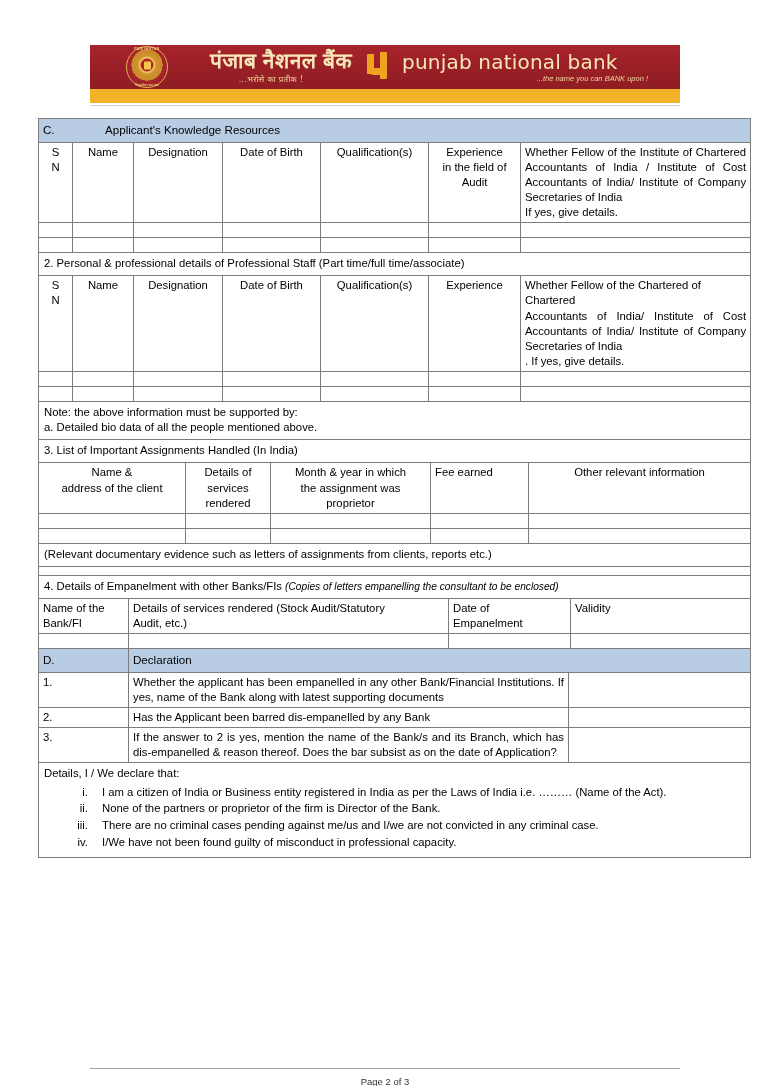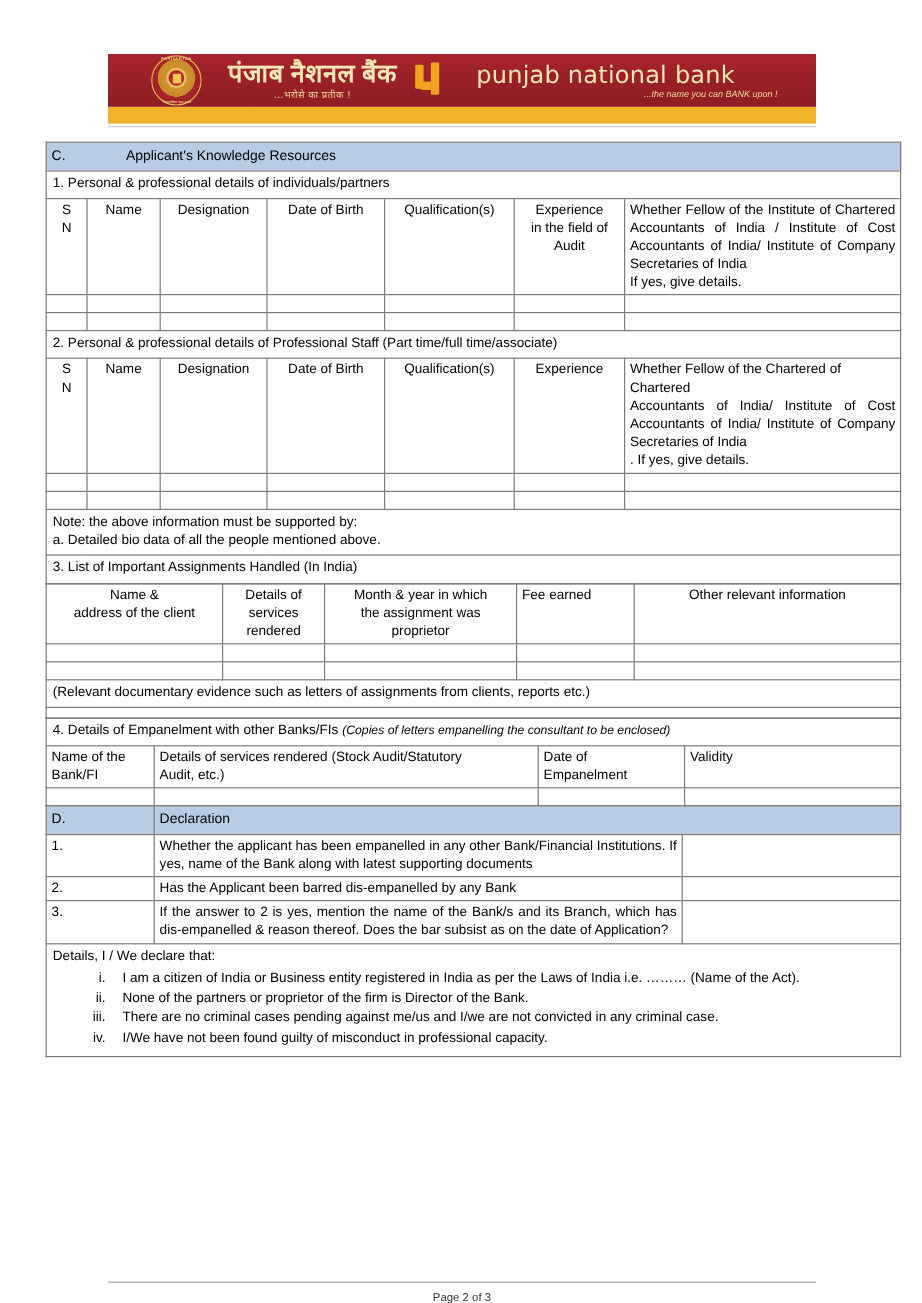--- a/index.html
+++ b/index.html
@@ -50,21 +50,22 @@
   }
   .emblem-bot-text {
     position: absolute; left: 0; right: 0; bottom: 1.5px;
     text-align: center; font-size: 3.1px;
     color: #f3d083; font-weight: bold;
   }
   .hindi-block { margin-left: 22px; flex: 0 0 auto; text-align: center; }
   .hindi-main {
     font-size: 21px; font-weight: bold; color: #f7e7b8;
     letter-spacing: .5px; line-height: 1.05;
-    font-family: Liberation Serif, serif;
+    font-family: Liberation Sans, sans-serif;
+    margin-left: 20px;
   }
   .hindi-sub {
     font-size: 8px; color: #f0d89a; margin-top: 1px; letter-spacing: .3px;
     font-family: "DejaVu Sans", sans-serif;
   }
   .pnb-mark {
     margin-left: 14px; flex: 0 0 auto;
     position: relative; width: 26px; height: 30px;
   }
   .pnb-mark .bar-l {
@@ -72,21 +73,21 @@
     background: #f0a31e; border-radius: 1px;
   }
   .pnb-mark .bar-r {
     position: absolute; left: 14px; top: 0px; width: 7px; height: 27px;
     background: #f0a31e; border-radius: 1px;
   }
   .pnb-mark .bar-b {
     position: absolute; left: 1px; top: 16px; width: 20px; height: 7px;
     background: #f0a31e; border-radius: 0 0 7px 7px;
   }
-  .eng-block { margin-left: 26px; flex: 1 1 auto; }
+  .eng-block { margin-left: 10px; flex: 1 1 auto; }
   .eng-main {
     font-size: 20px; color: #f7e7b8; letter-spacing: .2px;
     font-family: "DejaVu Sans", sans-serif; line-height: 1.05;
   }
   .eng-sub {
     font-size: 7.5px; font-style: italic; color: #f0d89a;
     text-align: right; padding-right: 32px; margin-top: 1px;
   }
   .gold-band { height: 14px; background: #f2b229; }
   .thin-rule { height: 1px; background: #cfcfcf; margin-top: 2px; }
@@ -176,23 +177,20 @@
         <col style="width:98px">
           <col style="width:108px">
           <col style="width:92px">
           <col style="width:230px">
       </colgroup>
       <tbody>
           <tr>
         <td class="sect-head" colspan="7"><span class="letter">C.</span><span>Applicant's Knowledge Resources</span></td>
       </tr>
       <tr>
-        <td class="sub-head" colspan="7">1. Personal &amp; professional details of individuals/partners</td>
-      </tr>
-      <tr>
         <td class="ctr">
           <span>S</span><br>
           <span>N</span>
         </td>
         <td class="ctr">Name</td>
         <td class="ctr">Designation</td>
         <td class="ctr">Date of Birth</td>
         <td class="ctr">Qualification(s)</td>
         <td class="ctr">
           <span>Experience</span><br>

